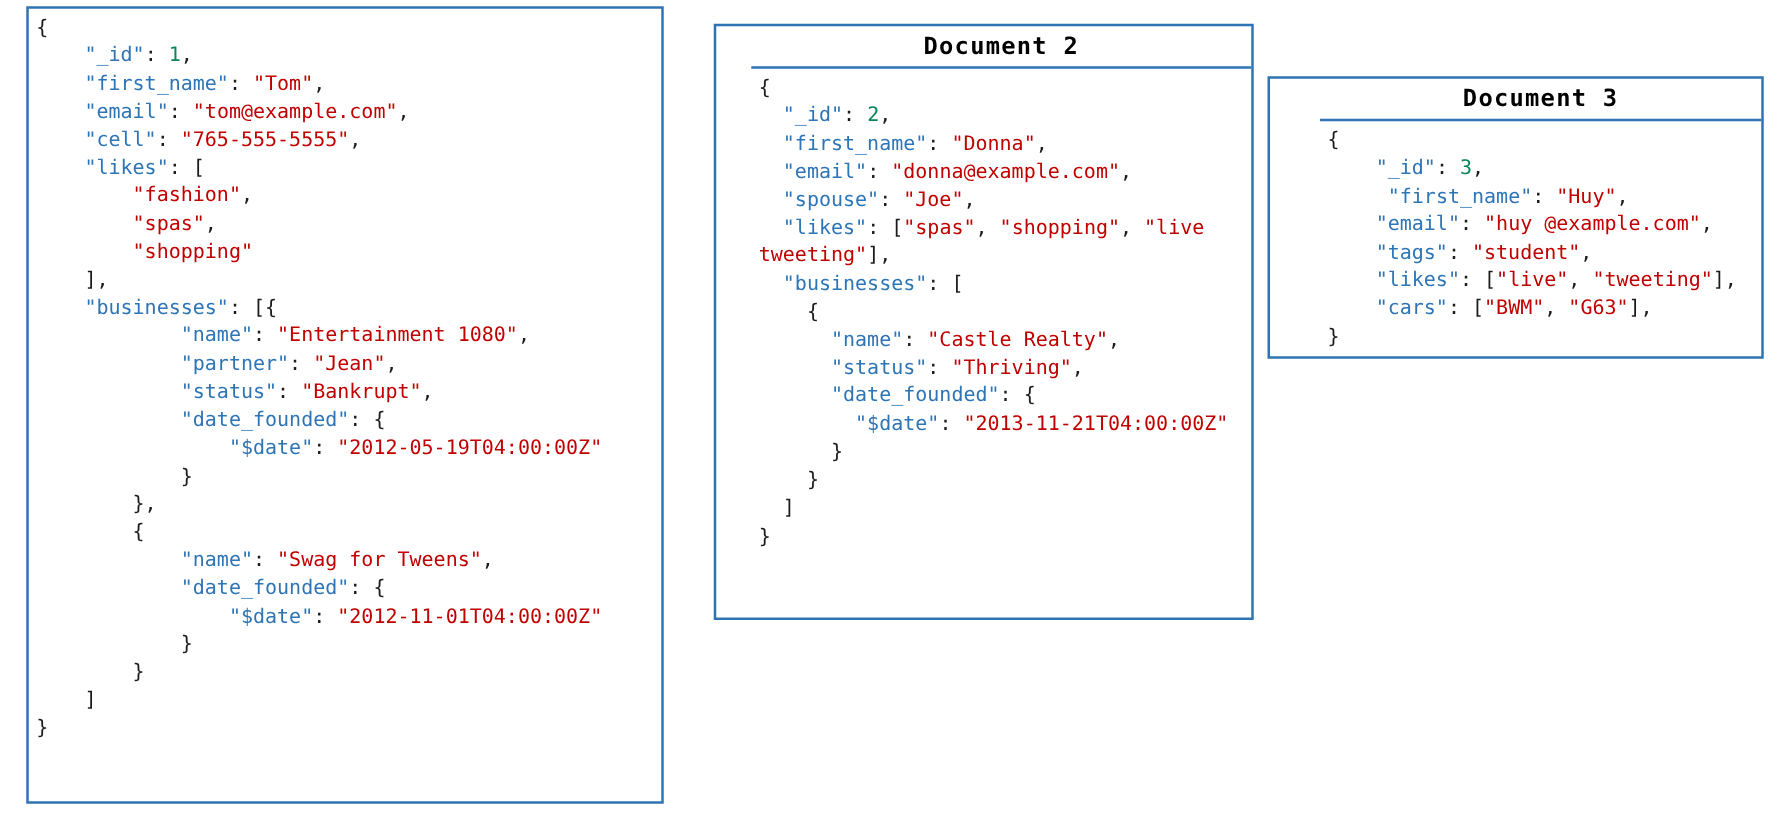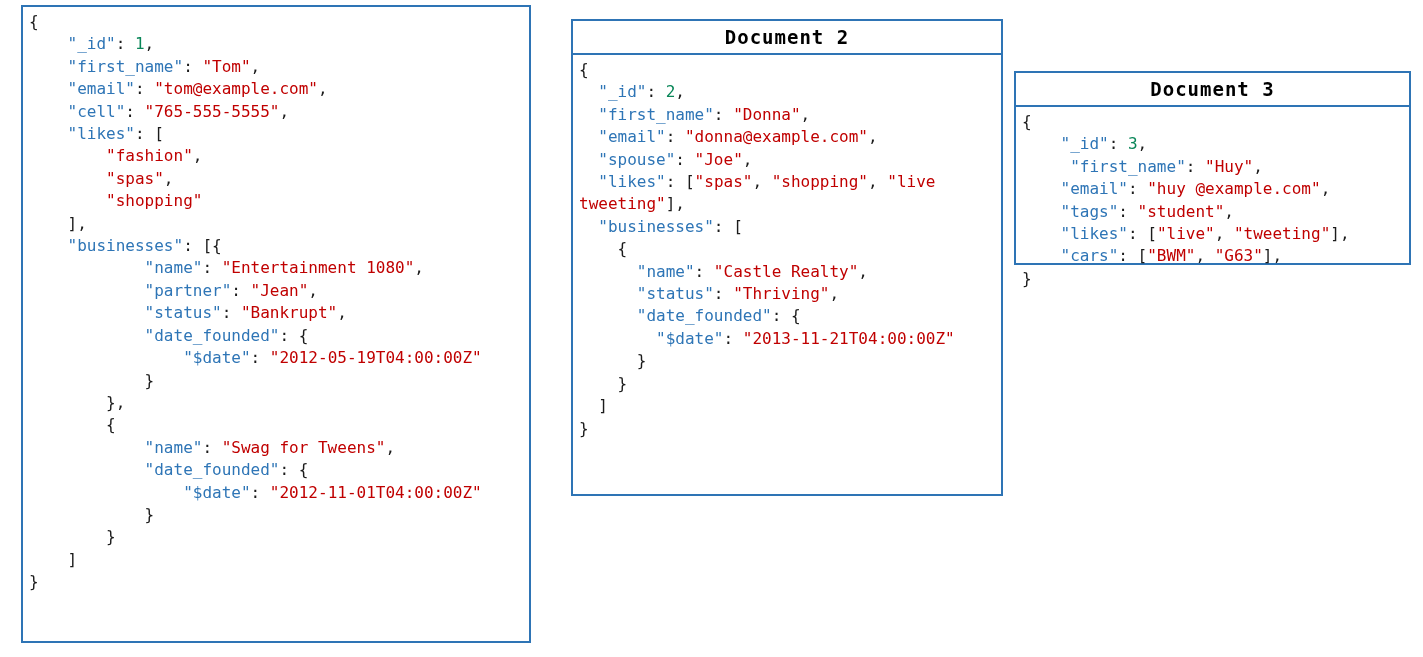--- a/index.html
+++ b/index.html
@@ -10,22 +10,22 @@
     font-family: "DejaVu Sans Mono", "Liberation Mono", monospace;
     overflow: hidden;
   }
   .doc-box {
     position: absolute;
     background: #ffffff;
     border: 2px solid #2E74B5;
     box-sizing: border-box;
   }
   .doc-box:nth-of-type(1) { left: 21px;   top: 5px;  width: 510px; height: 638px; }
-  .doc-box:nth-of-type(2) { left: 571px;  top: 19px; width: 432px; height: 477px; }
-  .doc-box:nth-of-type(3) { left: 1014px; top: 71px; width: 397px; height: 194px; }
+  .doc-box:nth-of-type(2) { left: 571px;  top: 19px; width: 432px; height: 477px; padding-left: 28px; }
+  .doc-box:nth-of-type(3) { left: 1014px; top: 61px; width: 397px; height: 226px; padding-left: 40px; }
   .doc-header {
     border-bottom: 2px solid #2E74B5;
     text-align: center;
     font-weight: bold;
     font-size: 19px;
     line-height: 23px;
     padding: 5px 0 4px 0;
     color: #000000;
     letter-spacing: 1px;
   }

